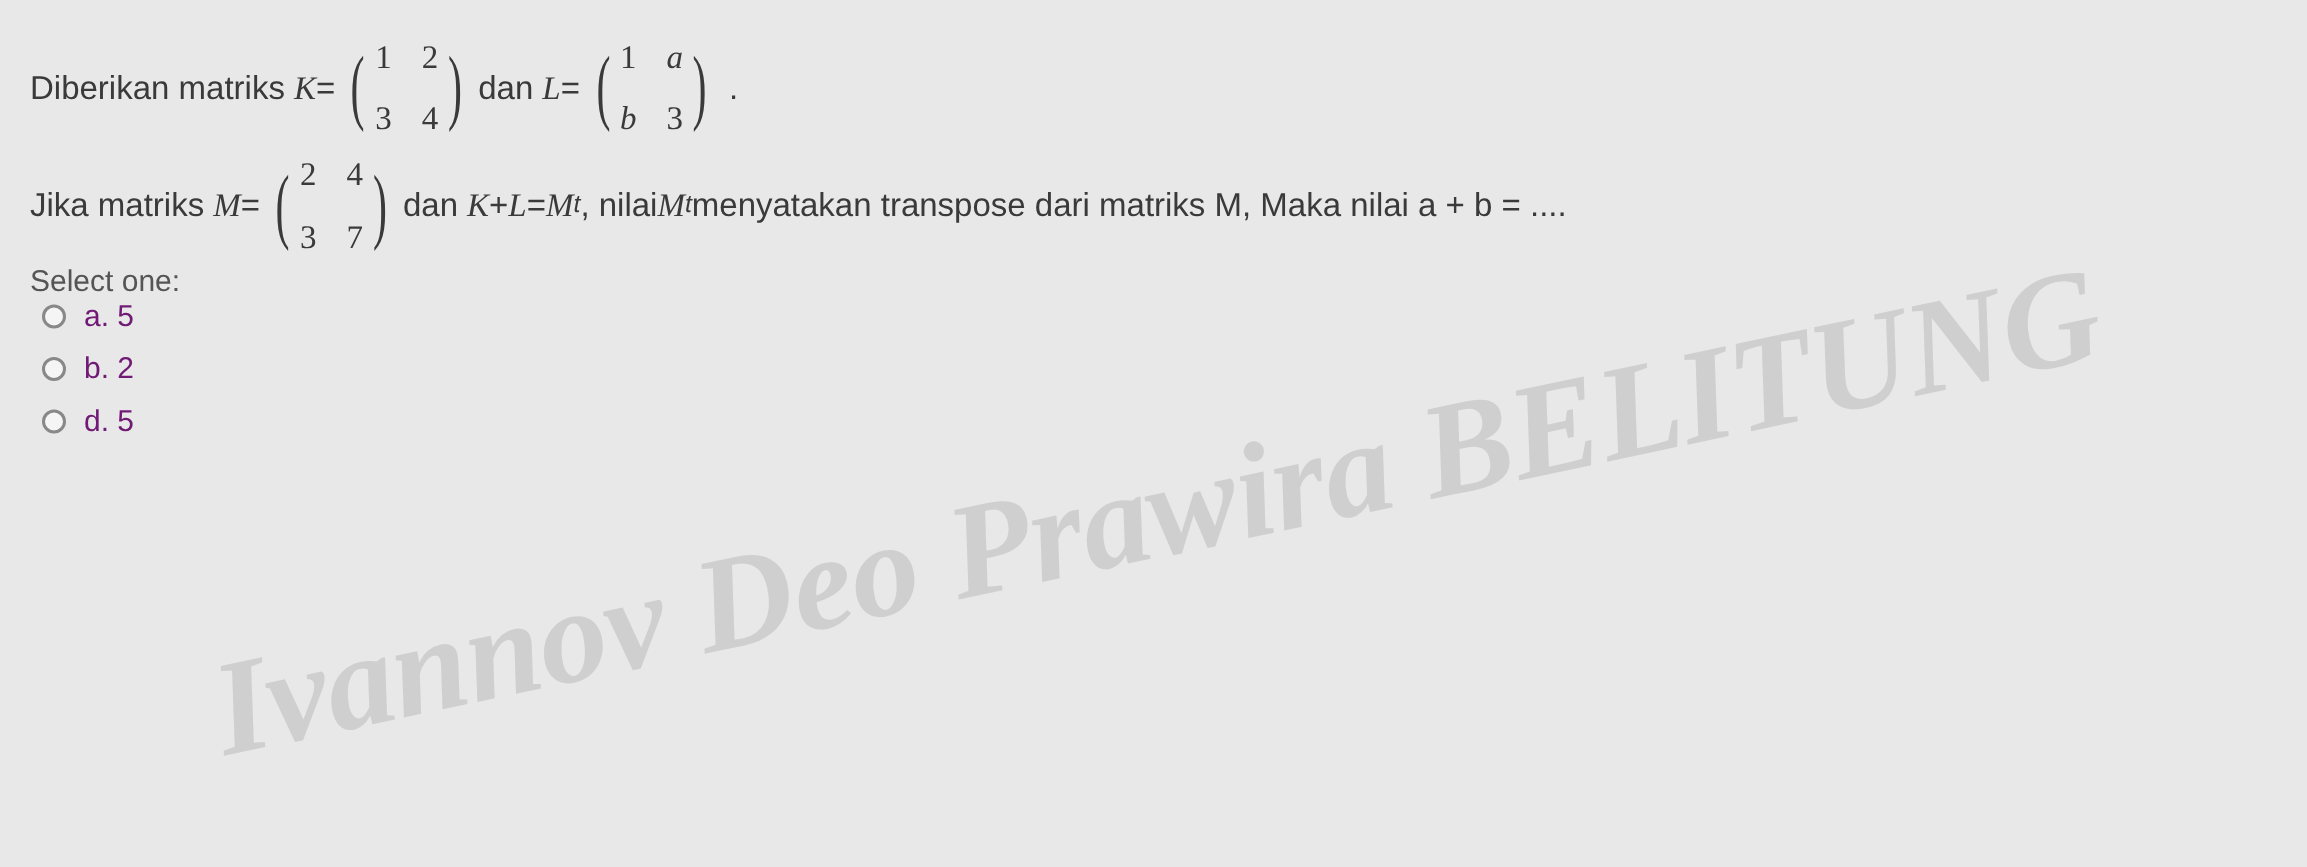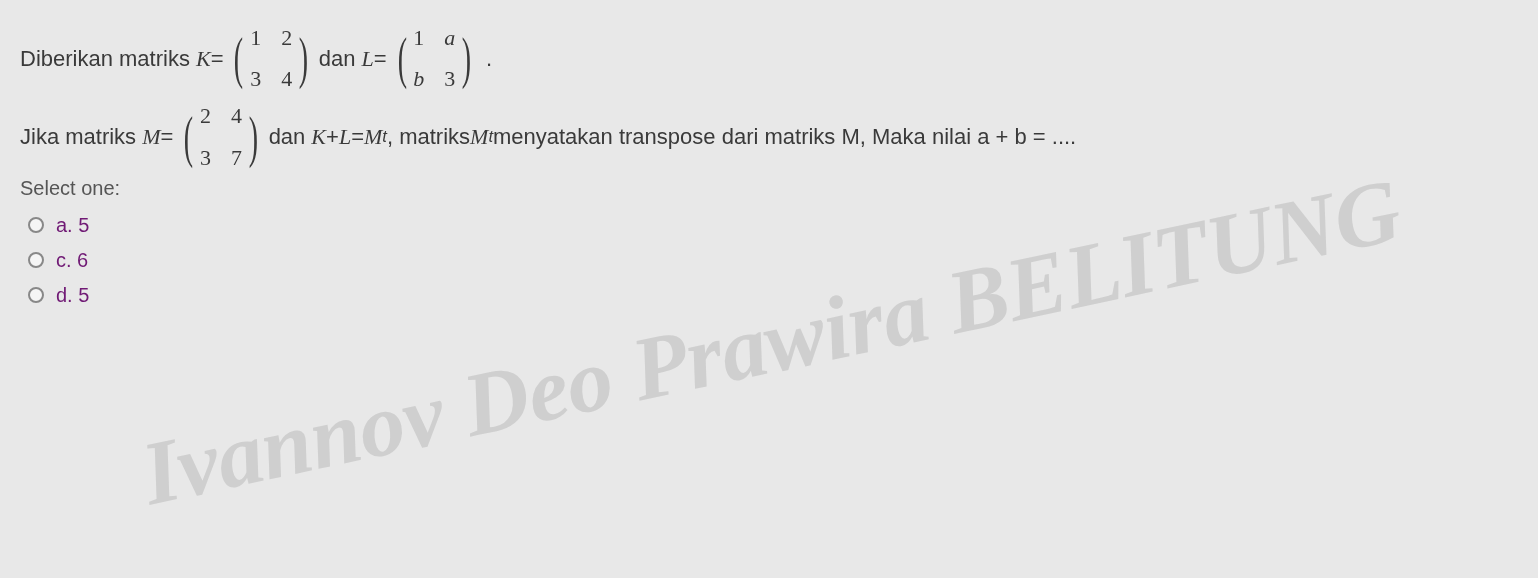--- a/index.html
+++ b/index.html
@@ -74,21 +74,20 @@
       row-gap: 6px;
       font-size: 22px;
       padding: 0 2px;
     }
     .matrix-cell {
       text-align: center;
     }
     .select-one {
       font-size: 20px;
       color: #555;
-      margin-bottom: 14px;
     }
     .option-row {
       display: flex;
       align-items: center;
       margin-bottom: 12px;
       padding-left: 8px;
     }
     .radio {
       width: 16px;
       height: 16px;
@@ -163,34 +162,34 @@
       </span>
       <span class="paren">)</span>
     </span>
     <span class="text-segment"> dan </span>
     <span class="math-var">K</span>
     <span> + </span>
     <span class="math-var">L</span>
     <span> = </span>
     <span class="math-var">M</span>
       <span class="sup">t</span>
-    <span>, matriks </span>
+    <span>, nilai </span>
     <span class="math-var">M</span>
       <span class="sup">t</span>
     <span> menyatakan transpose dari matriks M, Maka nilai a + b = ....</span>
   </div>
 
   <div class="select-one">Select one:</div>
 
   <div class="option-row">
     <div class="radio"></div>
     <span class="option-label">a. 5</span>
   </div>
   <div class="option-row">
     <div class="radio"></div>
-    <span class="option-label">c. 6</span>
+    <span class="option-label">b. 2</span>
   </div>
   <div class="option-row">
     <div class="radio"></div>
     <span class="option-label">d. 5</span>
   </div>
 
 </div>
 
 </body></html>

